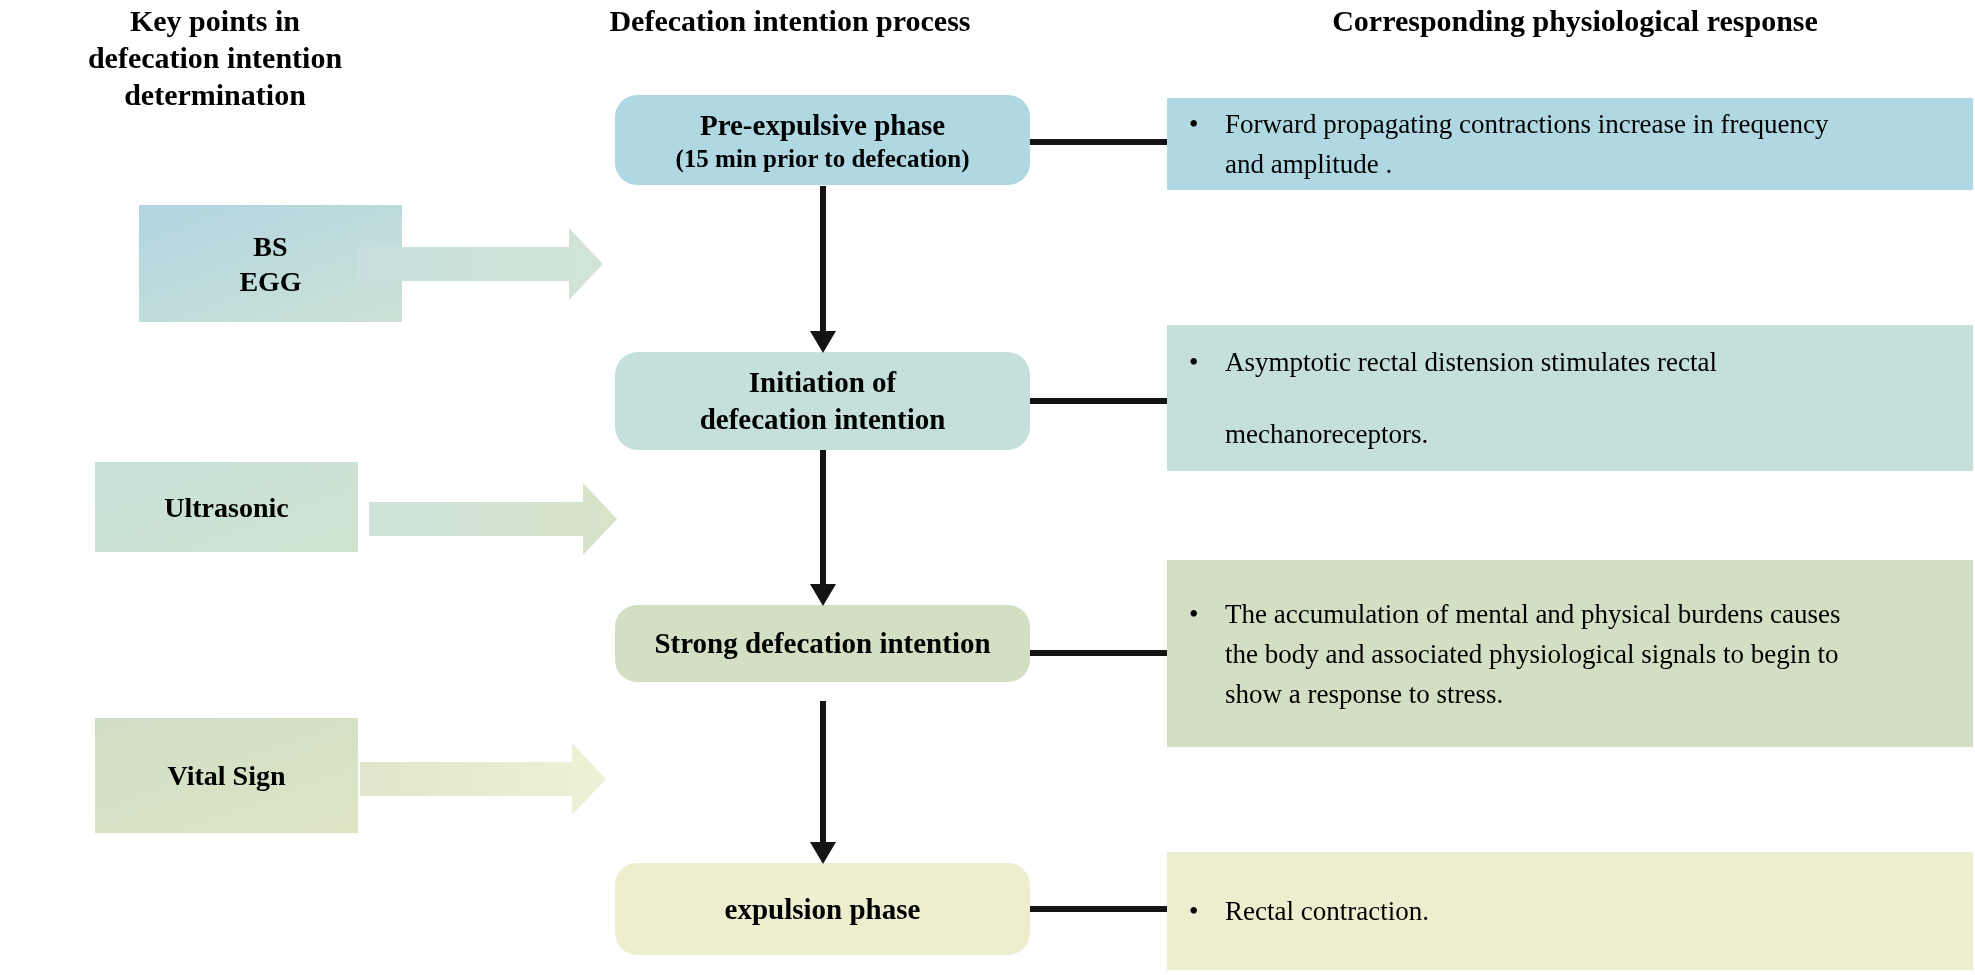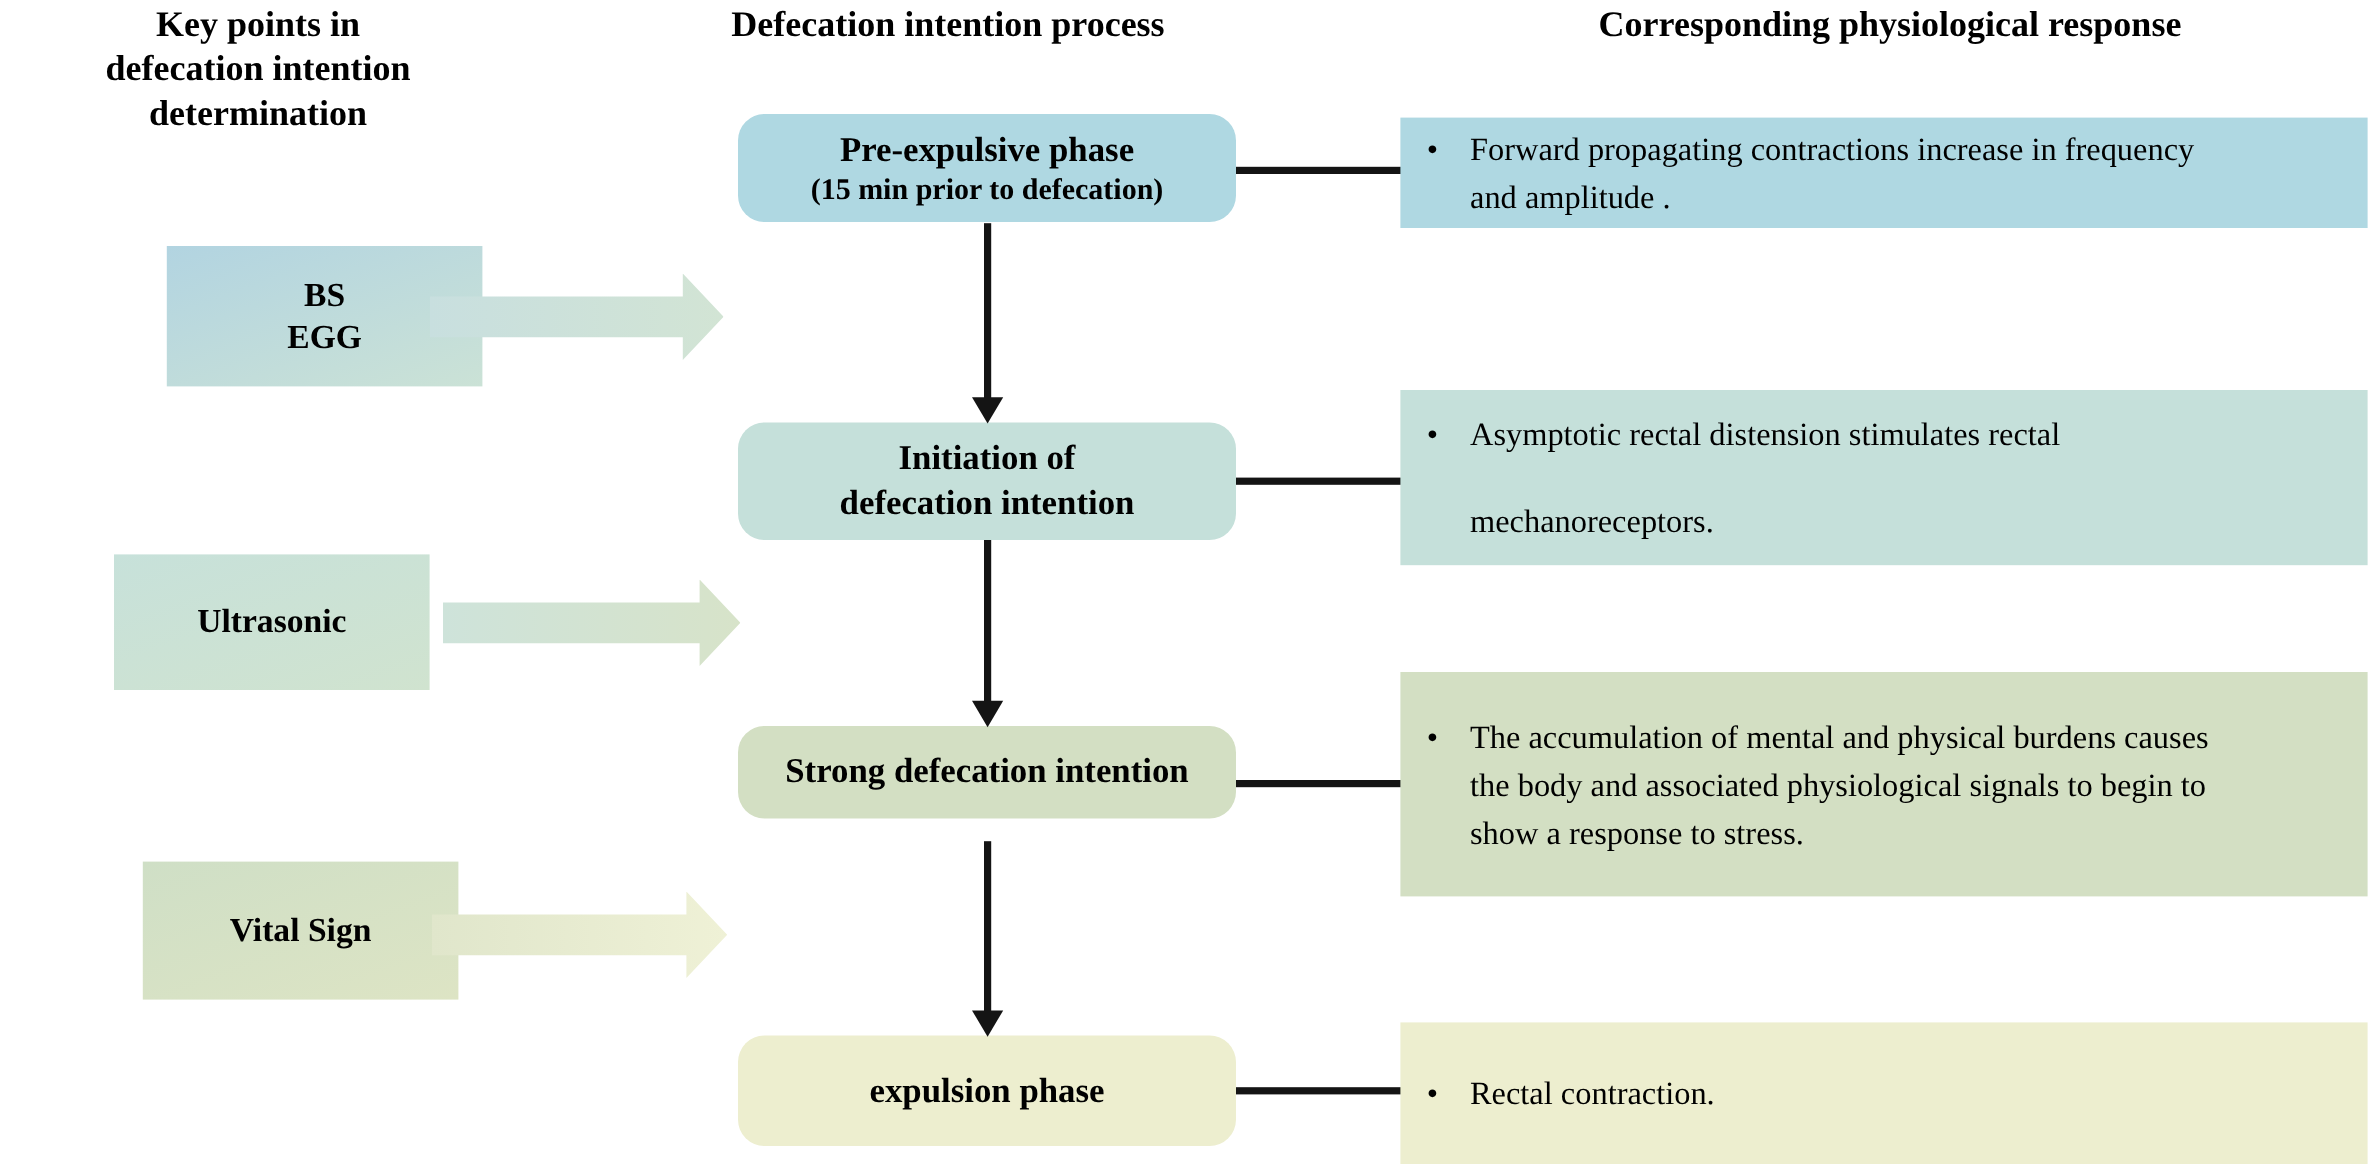--- a/index.html
+++ b/index.html
@@ -14,42 +14,42 @@
   #hdr-mid{left:590px;width:400px;}
   #hdr-right{left:1180px;width:790px;}
 
   
   .pbox{position:absolute;left:615px;width:415px;border-radius:22px;
         display:flex;flex-direction:column;justify-content:center;align-items:center;
         text-align:center;}
   .pbox .t{font-size:29px;font-weight:bold;line-height:37px;white-space:pre-line;}
   .pbox .s{font-size:25px;font-weight:bold;line-height:30px;white-space:pre-line;}
   #p1{top:95px;height:90px;background:var(--row1);}
-  #p2{top:352px;height:98px;background:var(--row2);}
+  #p2{top:352px;height:98px;background:var(--row2);border-radius:23px;}
   #p3{top:605px;height:77px;background:var(--row3);}
   #p4{top:863px;height:92px;background:var(--row4);}
 
   
   .rbox{position:absolute;left:1167px;width:806px;display:flex;align-items:center;}
   .rbox .row{display:flex;align-items:flex-start;padding-left:22px;padding-right:12px;}
   .rbox .bullet{flex:0 0 36px;width:36px;font-size:27px;}
   .rbox .txt{font-size:27px;white-space:pre-line;}
   #r1{top:98px;height:92px;background:var(--row1);line-height:40px;}
   #r2{top:325px;height:146px;background:var(--row2);line-height:72px;}
   #r3{top:560px;height:187px;background:var(--row3);line-height:40px;}
   #r4{top:852px;height:118px;background:var(--row4);line-height:40px;}
 
   
   .kbox{position:absolute;left:95px;width:263px;display:flex;flex-direction:column;
         justify-content:center;align-items:center;text-align:center;}
   .kbox .t{font-size:28px;font-weight:bold;line-height:35px;white-space:pre-line;}
   .kbox .s{font-size:21px;font-weight:bold;line-height:26px;white-space:pre-line;}
   #k1{top:205px;height:117px;background:linear-gradient(160deg,var(--kp1a),var(--kp1b));margin-left:44px;}
-  #k2{top:462px;height:113px;background:linear-gradient(160deg,var(--kp2a),var(--kp2b));}
-  #k3{top:718px;height:115px;background:linear-gradient(160deg,var(--kp3a),var(--kp3b));margin-left:24px;}
+  #k2{top:462px;height:90px;background:linear-gradient(160deg,var(--kp2a),var(--kp2b));}
+  #k3{top:718px;height:115px;background:linear-gradient(160deg,var(--kp3a),var(--kp3b));}
 
   
   .barrow{position:absolute;height:72px;
     clip-path:polygon(0 19px,calc(100% - 34px) 19px,calc(100% - 34px) 0px,
                       100% 36px,calc(100% - 34px) 72px,calc(100% - 34px) 53px,0 53px);}
   #a1{left:358px;top:228px;width:245px;background:linear-gradient(90deg,var(--ar1a),var(--ar1b));}
   #a2{left:369px;top:483px;width:248px;background:linear-gradient(90deg,var(--ar2a),var(--ar2b));}
   #a3{left:360px;top:743px;width:246px;background:linear-gradient(90deg,var(--ar3a),var(--ar3b));}
 
   

